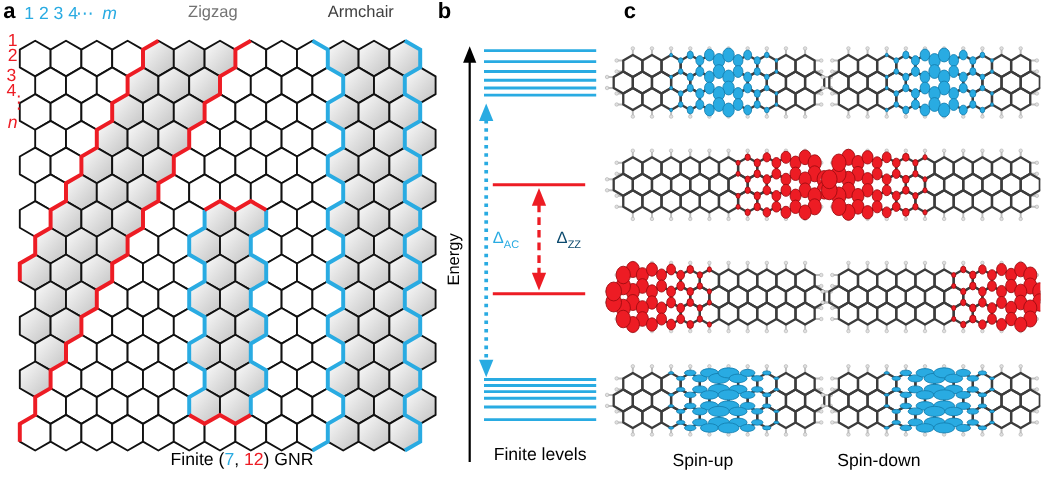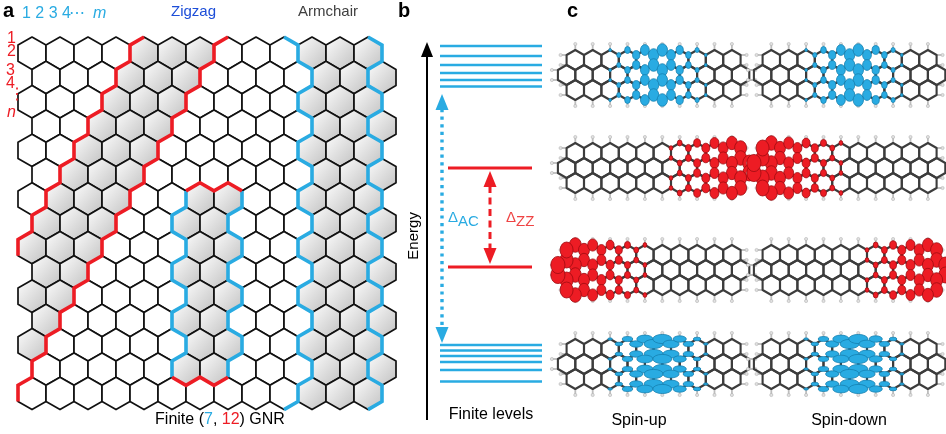--- a/index.html
+++ b/index.html
@@ -11,21 +11,21 @@
   .cyan{color:#29ABE2;}
   .red{color:#ED1C24;}
   .idx{font-size:16px;}
   .edge-label{font-size:15px;}
   .italic{font-style:italic;}
   .caption{font-size:16px;color:#000;}
   .centered{transform:translateX(-50%);}
   #energy-axis-label{left:385px;top:228px;width:56px;text-align:center;font-size:15px;color:#000;
                      transform:rotate(-90deg);}
   .delta{font-size:15px;}
-  .delta sub{font-size:15px;}
+  .delta sub{font-size:10px;}
 </style>
 </head>
 <body>
 
 <div class="canvas">
 
   <svg id="fig-svg" width="946" height="434" viewBox="0 0 946 434">
     <defs>
       <linearGradient id="hexShade" x1="0" y1="0" x2="1" y2="1">
         <stop offset="0" stop-color="#fcfcfc"></stop>
@@ -1392,40 +1392,40 @@
           <ellipse cx="139.2" cy="45" rx="2.3" ry="1.1" fill="#29ABE2" stroke="#1580b0" stroke-width="0.8"></ellipse>
           <ellipse cx="130.49999999999997" cy="50" rx="3.8" ry="1.8" fill="#29ABE2" stroke="#1580b0" stroke-width="0.8"></ellipse>
         </g>
       </g>
   </svg>
 
   <div class="txt panel-letter" style="left:3px;top:0px;">a</div>
   <div class="txt idx cyan" style="left: 22px; top: 5px; color: rgb(41, 171, 226);">1 2 3 4</div>
   <div class="txt idx cyan" style="left: 69px; top: 5px; color: rgb(41, 171, 226);">⋯</div>
   <div class="txt idx cyan italic" style="left: 93px; top: 5px; color: rgb(41, 171, 226);">m</div>
-  <div class="txt edge-label red" style="left: 171px; top: 3px; color: #1d4ed8;">Zigzag</div>
+  <div class="txt edge-label red" style="left: 171px; top: 3px; color: #737373;">Zigzag</div>
   <div class="txt edge-label cyan" style="left: 298px; top: 3px; color: #404040;">Armchair</div>
 
   <div class="txt idx red" style="left: 7px; top: 30px; color: rgb(237, 28, 36);">1</div>
   <div class="txt idx red" style="left: 7px; top: 43px; color: rgb(237, 28, 36);">2</div>
   <div class="txt idx red" style="left: 6px; top: 62px; color: rgb(237, 28, 36);">3</div>
   <div class="txt idx red" style="left: 6px; top: 75px; color: rgb(237, 28, 36);">4</div>
   <div class="txt idx red" style="left: 9px; top: 86px; color: rgb(237, 28, 36);">⋮</div>
   <div class="txt idx red italic" style="left: 7px; top: 104px; color: rgb(237, 28, 36);">n</div>
 
   <div class="txt caption centered" style="left:220px;top:411px;">
     <span>Finite (</span><span class="cyan" style="color: rgb(41, 171, 226);">7</span><span>, </span><span class="red" style="color: rgb(237, 28, 36);">12</span><span>) GNR</span>
   </div>
 
   <div class="txt panel-letter" style="left:398px;top:0px;">b</div>
   <div class="txt" id="energy-axis-label">Energy</div>
   <div class="txt delta cyan" style="left: 448px; top: 209px; color: rgb(41, 171, 226);">
     <span>Δ</span><sub>AC</sub>
   </div>
-  <div class="txt delta red" style="left: 506px; top: 209px; color: #ef4444;">
+  <div class="txt delta red" style="left: 506px; top: 209px; color: #0c4a6e;">
     <span>Δ</span><sub>ZZ</sub>
   </div>
   <div class="txt caption centered" style="left:491px;top:406px;">Finite levels</div>
 
   <div class="txt panel-letter" style="left:567px;top:0px;">c</div>
   <div class="txt caption centered" style="left:639px;top:412px;">Spin-up</div>
-  <div class="txt caption centered" style="left:849px;top:412px;">Spin-down</div>
+  <div class="txt caption centered" style="left:799px;top:412px;">Spin-down</div>
 </div>
 
 </body></html>

